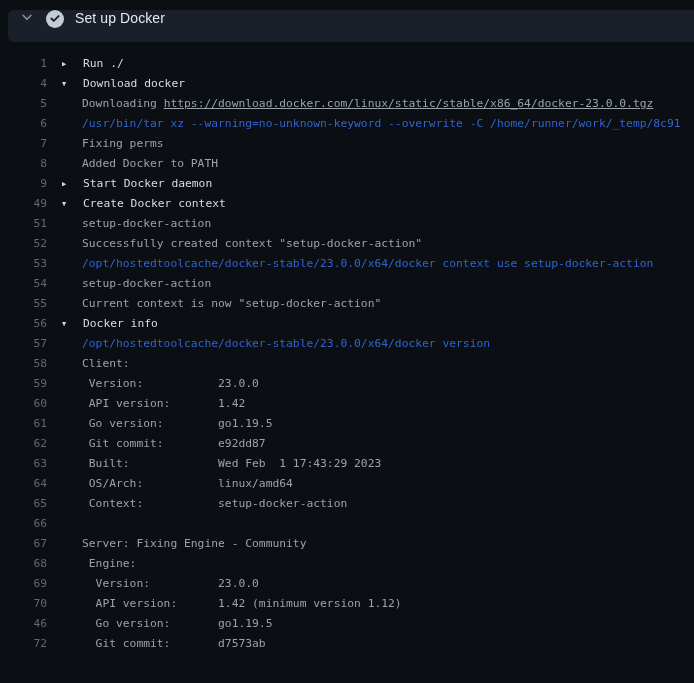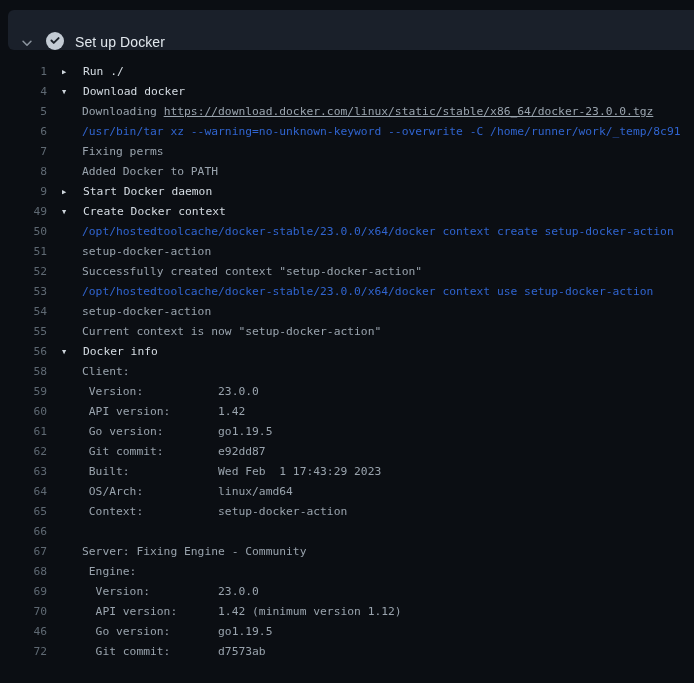--- a/index.html
+++ b/index.html
@@ -3,25 +3,25 @@
 <meta charset="utf-8">
 <style>
   * { margin:0; padding:0; box-sizing:border-box; }
   html,body { width:694px; height:683px; overflow:hidden; }
   body {
     background:#0b0e13;
     font-family:"Liberation Sans", sans-serif;
   }
   .step-header {
     margin:10px 0 0 8px;
-    height:40px;
+    height:32px;
     background:#1a202a;
     border-radius:6px 0 0 6px;
     display:flex;
-    align-items:flex-end;
+    align-items:flex-start;
     padding-left:12px;
     cursor:pointer;
   }
   .chev { width:14px; height:14px; display:inline-flex; flex:none; }
   .status { width:18px; height:18px; margin-left:12px; display:inline-flex; flex:none; }
   .title {
     margin-left:11px;
     color:#e2e8ee;
     font-size:14px;
     font-weight:500;
@@ -83,27 +83,27 @@
 
 <div class="log" id="log">
     <div class="row group"><span class="num">1</span><span class="marker">▶</span><span class="gtext">Run ./</span></div>
     <div class="row group"><span class="num">4</span><span class="marker">▼</span><span class="gtext">Download docker</span></div>
     <div class="row"><span class="num">5</span><span class="text detail">Downloading </span><span class="url">https://download.docker.com/linux/static/stable/x86_64/docker-23.0.0.tgz</span></div>
     <div class="row"><span class="num">6</span><span class="text command">/usr/bin/tar xz --warning=no-unknown-keyword --overwrite -C /home/runner/work/_temp/8c91</span></div>
     <div class="row"><span class="num">7</span><span class="text detail">Fixing perms</span></div>
     <div class="row"><span class="num">8</span><span class="text detail">Added Docker to PATH</span></div>
     <div class="row group"><span class="num">9</span><span class="marker">▶</span><span class="gtext">Start Docker daemon</span></div>
     <div class="row group"><span class="num">49</span><span class="marker">▼</span><span class="gtext">Create Docker context</span></div>
-    <div class="row"><span class="num">50</span><span class="text command">/opt/hostedtoolcache/docker-stable/23.0.0/x64/docker context create setup-docker-action</span></div>
     <div class="row"><span class="num">51</span><span class="text detail">setup-docker-action</span></div>
     <div class="row"><span class="num">52</span><span class="text detail">Successfully created context "setup-docker-action"</span></div>
     <div class="row"><span class="num">53</span><span class="text command">/opt/hostedtoolcache/docker-stable/23.0.0/x64/docker context use setup-docker-action</span></div>
     <div class="row"><span class="num">54</span><span class="text detail">setup-docker-action</span></div>
     <div class="row"><span class="num">55</span><span class="text detail">Current context is now "setup-docker-action"</span></div>
     <div class="row group"><span class="num">56</span><span class="marker">▼</span><span class="gtext">Docker info</span></div>
+    <div class="row"><span class="num">57</span><span class="text command">/opt/hostedtoolcache/docker-stable/23.0.0/x64/docker version</span></div>
     <div class="row"><span class="num">58</span><span class="text detail">Client:</span></div>
     <div class="row"><span class="num">59</span><span class="text detail"> Version:           23.0.0</span></div>
     <div class="row"><span class="num">60</span><span class="text detail"> API version:       1.42</span></div>
     <div class="row"><span class="num">61</span><span class="text detail"> Go version:        go1.19.5</span></div>
     <div class="row"><span class="num">62</span><span class="text detail"> Git commit:        e92dd87</span></div>
     <div class="row"><span class="num">63</span><span class="text detail"> Built:             Wed Feb  1 17:43:29 2023</span></div>
     <div class="row"><span class="num">64</span><span class="text detail"> OS/Arch:           linux/amd64</span></div>
     <div class="row"><span class="num">65</span><span class="text detail"> Context:           setup-docker-action</span></div>
     <div class="row"><span class="num">66</span><span class="text detail"></span></div>
     <div class="row"><span class="num">67</span><span class="text detail">Server: Fixing Engine - Community</span></div>

